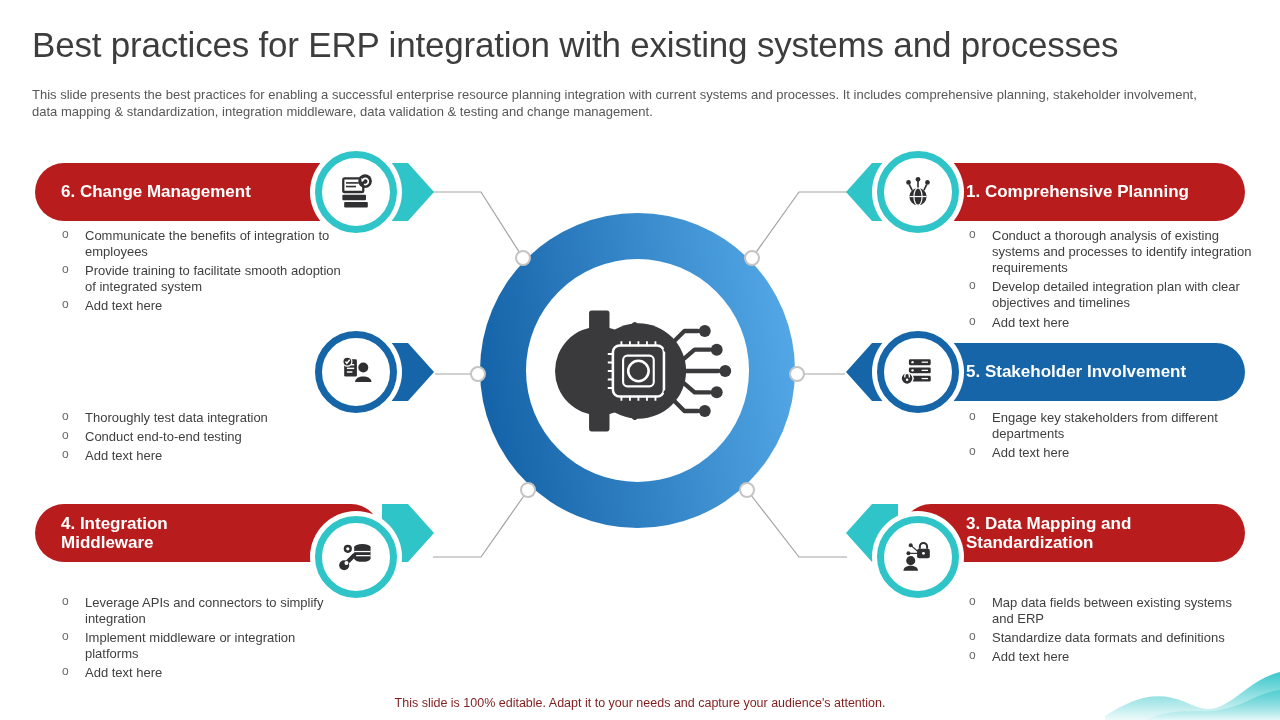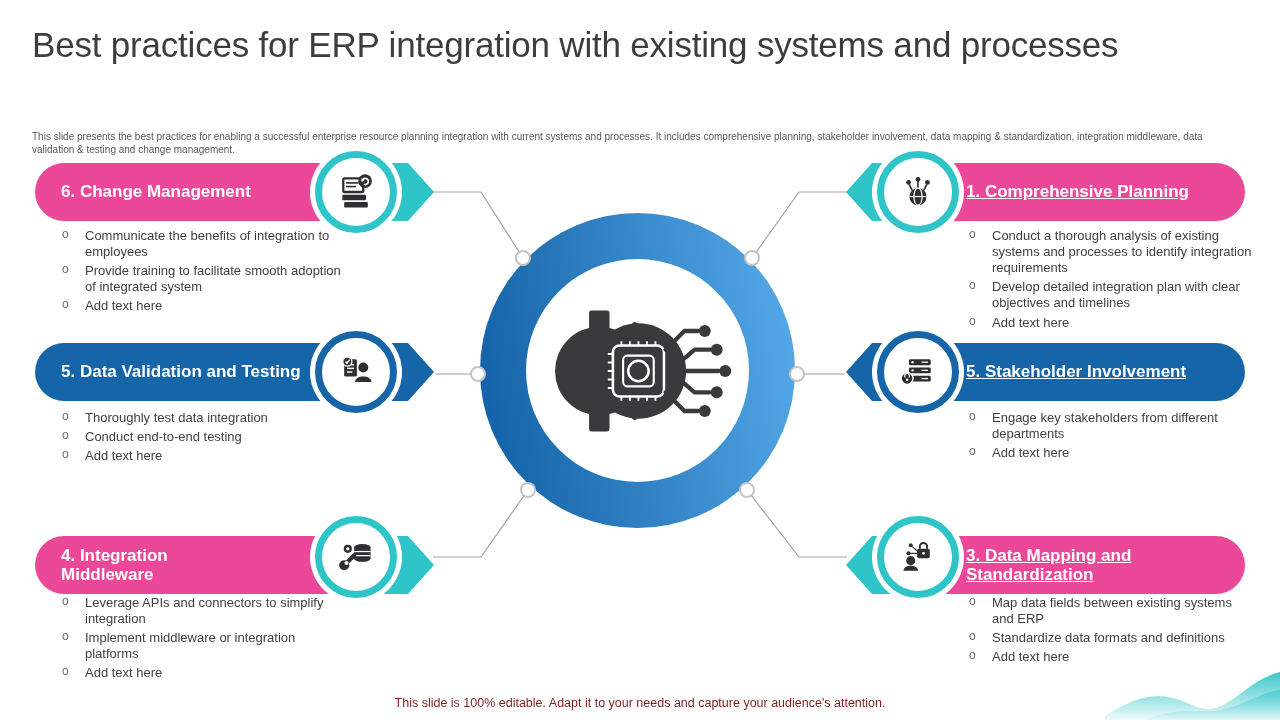--- a/index.html
+++ b/index.html
@@ -1,55 +1,55 @@
 <!DOCTYPE html>
 <html><head>
 <meta charset="utf-8">
 <style>
   html,body{margin:0;padding:0;}
   body{font-family:"Liberation Sans", sans-serif; background:#fff;}
   #slide{position:relative;width:1280px;height:720px;background:#ffffff;overflow:hidden;}
 
   .title{position:absolute;left:32px;top:26px;width:1190px;font-size:35px;color:#3d3d3d;letter-spacing:-0.2px;line-height:1.1;}
-  .description{position:absolute;left:32px;top:86px;width:1172px;font-size:10px;line-height:1.32;color:#575757;margin-top:44px;}
+  .description{position:absolute;left:32px;top:86px;width:1172px;font-size:13px;line-height:1.32;color:#575757;}
 
   
   .overlay-svg{position:absolute;left:0;top:0;z-index:0;}
 
   
   .hub-ring{position:absolute;left:480px;top:213px;width:315px;height:315px;border-radius:50%;
     background:linear-gradient(80deg,#1563a8 8%,#52a6e5 92%);z-index:1;}
   .hub-inner{position:absolute;left:46px;top:46px;width:223px;height:223px;border-radius:50%;background:#fff;
     display:flex;align-items:center;justify-content:center;}
   .node{position:absolute;width:12px;height:12px;border-radius:50%;background:#fff;border:2px solid #c4c4c4;z-index:2;}
 
   
   .pill{position:absolute;height:58px;border-radius:29px;display:flex;align-items:center;z-index:2;}
-  .pill.teal{background:#ec4899;}
+  .pill.teal{background:#b91c1c;}
   .pill.blue{background:#1565a8;}
   .pill-left{left:35px;width:345px;}
   .pill-right{left:902px;width:343px;}
   .topic-label{color:#fff;font-weight:bold;font-size:17px;line-height:1.12;white-space:pre-line;}
   .pill-left .topic-label{padding-left:26px;}
-  .pill-right .topic-label{padding-left:64px;text-decoration:underline;}
+  .pill-right .topic-label{padding-left:64px;}
 
   .arrow{position:absolute;width:52px;height:58px;z-index:1;}
   .arrow.teal{background:#2fc4c8;}
   .arrow.blue{background:#1565a8;}
   .arrow-right{left:382px;clip-path:polygon(0 0,50% 0,100% 50%,50% 100%,0 100%);}
   .arrow-left{left:846px;clip-path:polygon(100% 0,50% 0,0 50%,50% 100%,100% 100%);}
 
   .icon-circle{position:absolute;width:68px;height:68px;border-radius:50%;background:#fff;z-index:3;
     box-shadow:0 0 0 5px #fff;display:flex;align-items:center;justify-content:center;}
   .icon-circle.teal{border:7px solid #2fc4c8;}
   .icon-circle.blue{border:7px solid #1565a8;}
   .circle-l{left:315px;}
   .circle-r{left:877px;}
 
-  .r1{top:163px;} .r2{top:343px;} .r3{top:536px;}
+  .r1{top:163px;} .r2{top:343px;} .r3{top:504px;}
   .cr1{top:151px;} .cr2{top:331px;} .cr3{top:516px;}
 
   
   .bullets{position:absolute;z-index:2;margin:9px;padding:0;list-style:none;font-size:13px;color:#3f3f3f;line-height:1.24;}
   .bullets-left{left:50px;width:286px;}
   .bullets-right{left:957px;width:288px;}
   .bullets li{position:relative;padding-left:26px;margin-bottom:3px;}
   .bullets li::before{content:"o";position:absolute;left:3px;top:-1px;color:#6a6a6a;font-size:12px;}
   .b1{top:219px;} .b2{top:401px;} .b3{top:586px;}
 
@@ -143,23 +143,20 @@
       <path d="M27.6,7 l1.2,3.4 l2.8,-1.8 z" fill="#fff"></path>
     </svg>
   </div>
   <ul class="bullets bullets-left b1">
     <li>Communicate the benefits of integration to employees</li>
     <li>Provide training to facilitate smooth adoption of integrated system</li>
     <li>Add text here</li>
   </ul>
 
   <div class="arrow arrow-right blue r2"></div>
-  <div class="pill pill-left blue r2">
-    <span class="topic-label">5. Data Validation and Testing</span>
-  </div>
   <div class="icon-circle blue circle-l cr2">
     <svg width="40" height="40" viewBox="0 0 44 44">
       <g fill="#2f2f31">
         <rect x="9" y="8" width="14" height="19" rx="1.5"></rect>
         <circle cx="30" cy="17" r="5.5"></circle>
         <path d="M21,33 c0,-8 18,-8 18,0 z"></path>
       </g>
       <g stroke="#fff" stroke-width="1.6">
         <line x1="12" y1="14" x2="20" y2="14"></line>
           <line x1="12" y1="18" x2="20" y2="18"></line>

